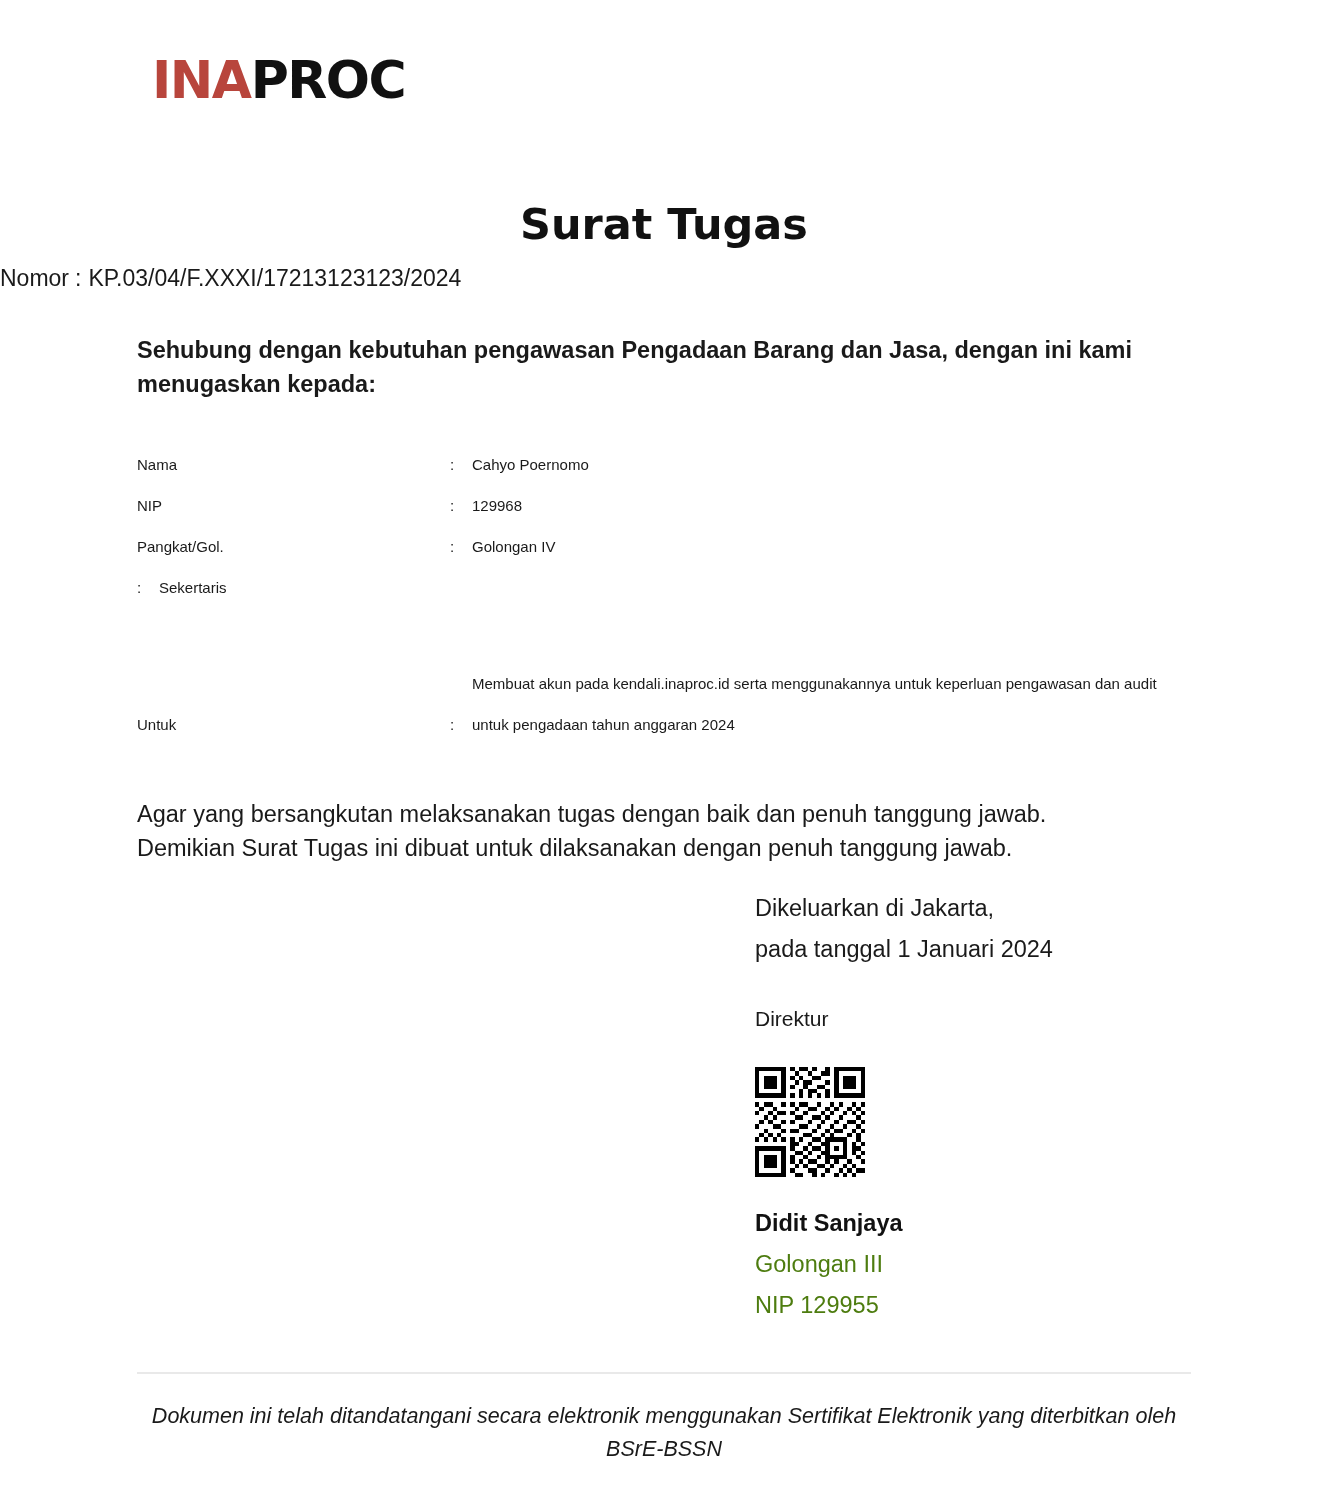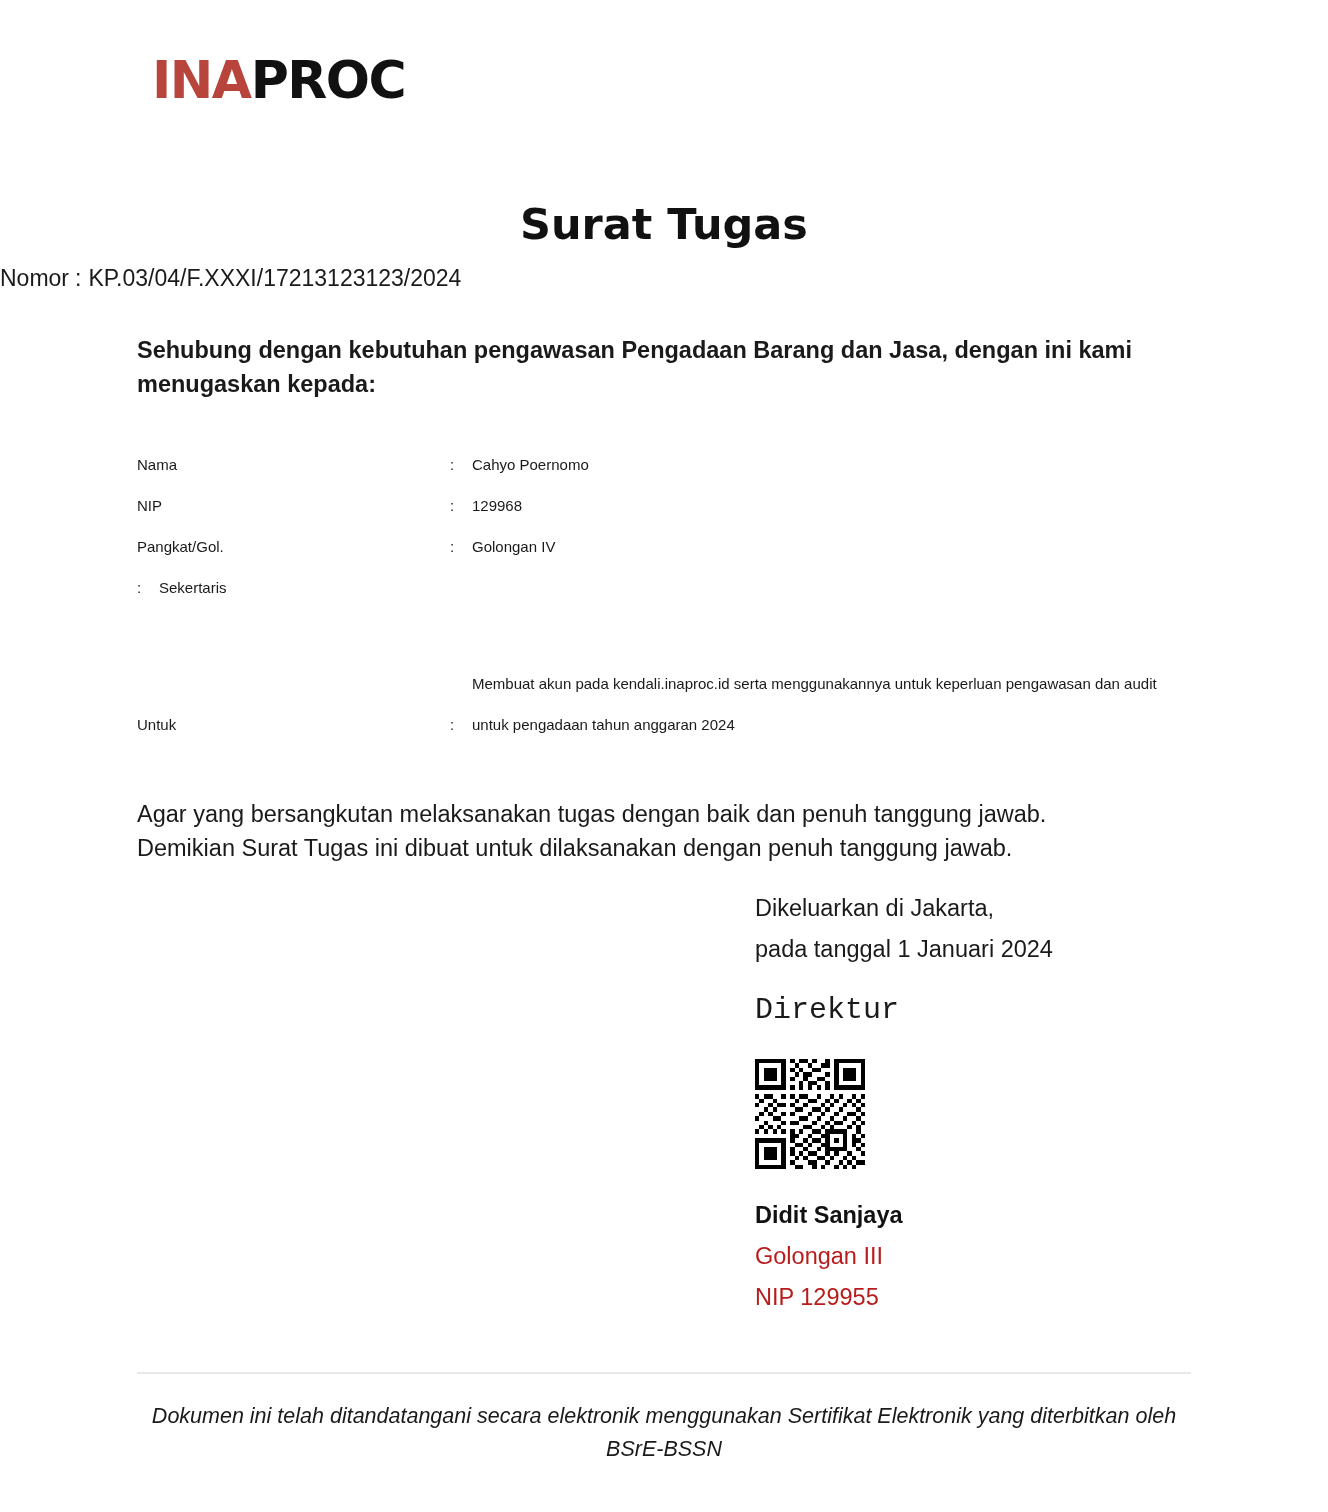--- a/index.html
+++ b/index.html
@@ -136,43 +136,42 @@
     left: 755px;
     top: 888px;
     width: 450px;
   }
   .sig-line {
     font-size: 23.5px;
     line-height: 41px;
     color: #1a1a1a;
   }
   .sig-role {
-    font-size: 30px;
-    line-height: 41px;
-    color: #1a1a1a;
-    margin-top: 20px;
-    font-family: Liberation Mono, monospace;
+    font-size: 21px;
+    line-height: 41px;
+    color: #1a1a1a;
+    margin-top: 28px;
   }
   .qr-wrap {
     margin-top: 28px;
     width: 110px;
     height: 110px;
   }
   .qr-wrap svg { display: block; width: 110px; height: 110px; }
   .sig-name {
     font-weight: bold;
     font-size: 23.5px;
     line-height: 41px;
     color: #111111;
     margin-top: 26px;
   }
   .sig-gol, .sig-nip {
     font-size: 23.5px;
     line-height: 41px;
-    color: #b91c1c;
+    color: #4d7c0f;
   }
 
   
   .footer-divider {
     position: absolute;
     left: 137px;
     top: 1372px;
     width: 1054px;
     height: 2px;
     background: #e9e9e9;

